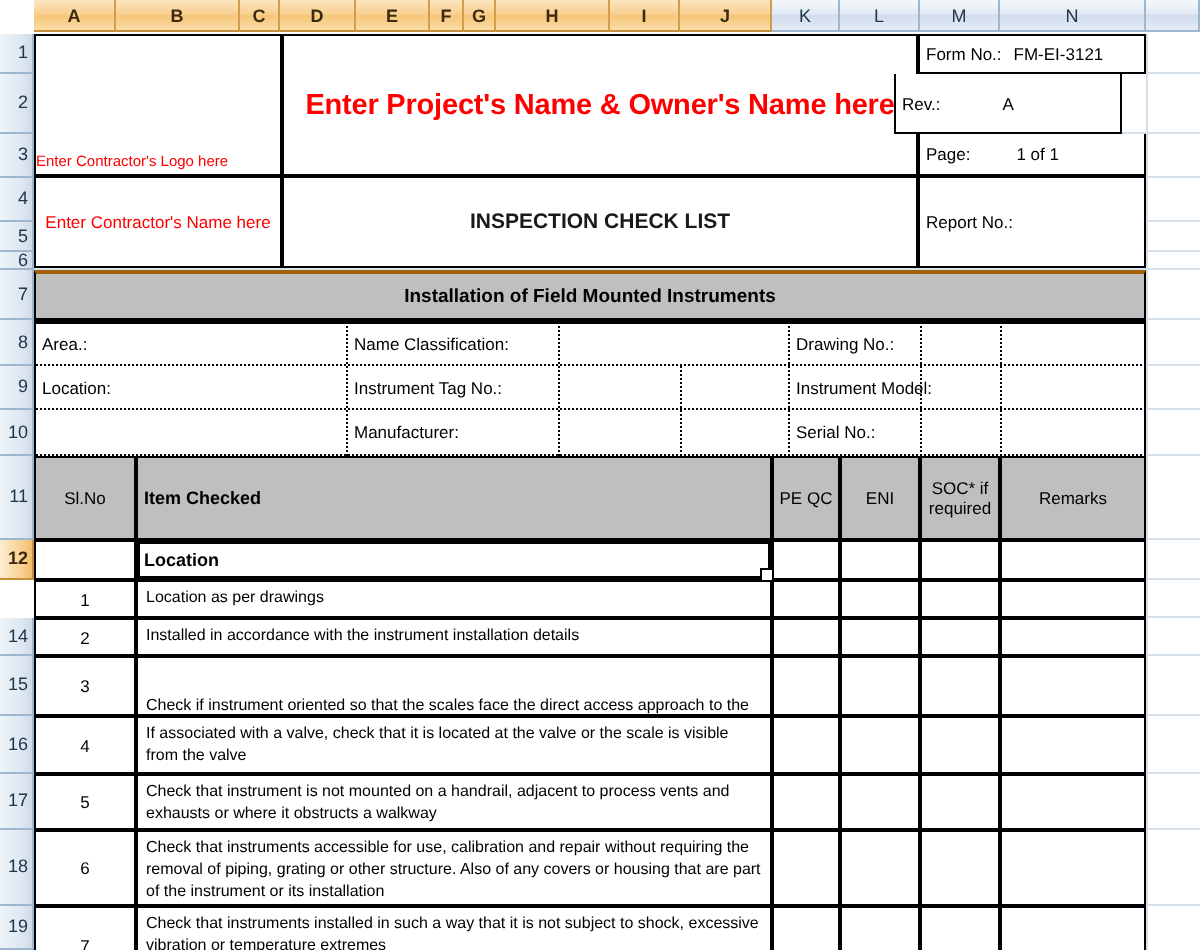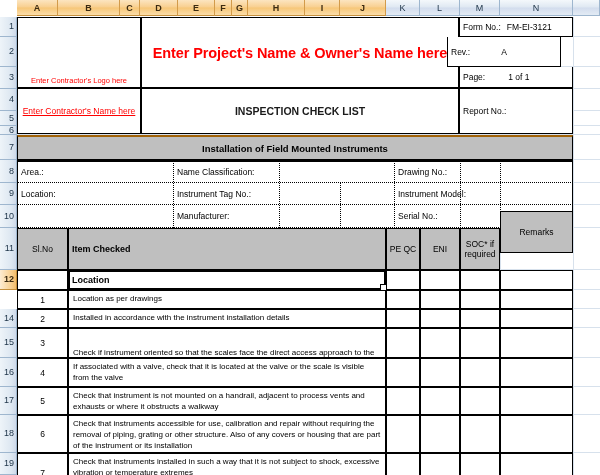--- a/index.html
+++ b/index.html
@@ -252,27 +252,27 @@
     <div class="gline-h" style="top:252px"></div>
     <div class="gline-h" style="top:272px"></div>
     <div class="gline-h" style="top:291px"></div>
     <div class="gline-h" style="top:310px"></div>
     <div class="gline-h" style="top:340px"></div>
     <div class="gline-h" style="top:369px"></div>
     <div class="gline-h" style="top:397px"></div>
     <div class="gline-h" style="top:435px"></div>
 
     <div class="cell bd vmid-ctr" style="left:0px; top:0px; width:124px; height:71px;">
-      <div style="width:100%; text-align:center; padding-bottom:2px; align-self:flex-end;">
+      <div style="width:100%; padding-bottom:2px; align-self:flex-end;">
         <span class="red" style="font-size:7.5px;">Enter Contractor's Logo here</span>
       </div>
     </div>
 
     <div class="cell bd vmid-ctr" style="left:0px; top:71px; width:124px; height:46px;">
-      <span class="red ctr" style="font-size:8.5px; line-height:12px; width:100%;text-decoration:underline;">Enter Contractor's Name here</span>
+      <span class="red ctr" style="font-size:8.5px; line-height:12px; width:100%;">Enter Contractor's Name here</span>
     </div>
 
     <div class="cell bd vmid-ctr" style="left:124px; top:0px; width:318px; height:71px;">
       <span class="title-project ctr" style="width:100%;">Enter Project's Name &amp; Owner's Name here</span>
     </div>
 
     <div class="cell bd vmid-ctr" style="left:124px; top:71px; width:318px; height:46px;">
       <span class="title-checklist ctr" style="width:100%;">INSPECTION CHECK LIST</span>
     </div>
 
@@ -345,21 +345,21 @@
     </div>
     <div class="cell bd gray-fill vmid-ctr" style="left:369px; top:211px; width:34px; height:42px;">
       <span class="hdr-txt">PE QC</span>
     </div>
     <div class="cell bd gray-fill vmid-ctr" style="left:403px; top:211px; width:40px; height:42px;">
       <span class="hdr-txt">ENI</span>
     </div>
     <div class="cell bd gray-fill vmid-ctr" style="left:443px; top:211px; width:40px; height:42px;">
       <span class="hdr-txt ctr" style="line-height:10px; width:100%;">SOC* if required</span>
     </div>
-    <div class="cell bd gray-fill vmid-ctr" style="left:483px; top:194px; width:73px; height:42px;">
+    <div class="cell bd gray-fill vmid-ctr" style="left:483px; top:211px; width:73px; height:42px;">
       <span class="hdr-txt">Remarks</span>
     </div>
 
     <div class="cell bd" style="left:0px; top:253px; width:51px; height:20px;"></div>
     <div class="cell bd vmid" style="left:51px; top:253px; width:318px; height:20px;">
       <span class="pad hdr-txt-b">Location</span>
     </div>
     <div class="cell bd" style="left:369px; top:253px; width:34px; height:20px;"></div>
     <div class="cell bd" style="left:403px; top:253px; width:40px; height:20px;"></div>
     <div class="cell bd" style="left:443px; top:253px; width:40px; height:20px;"></div>

